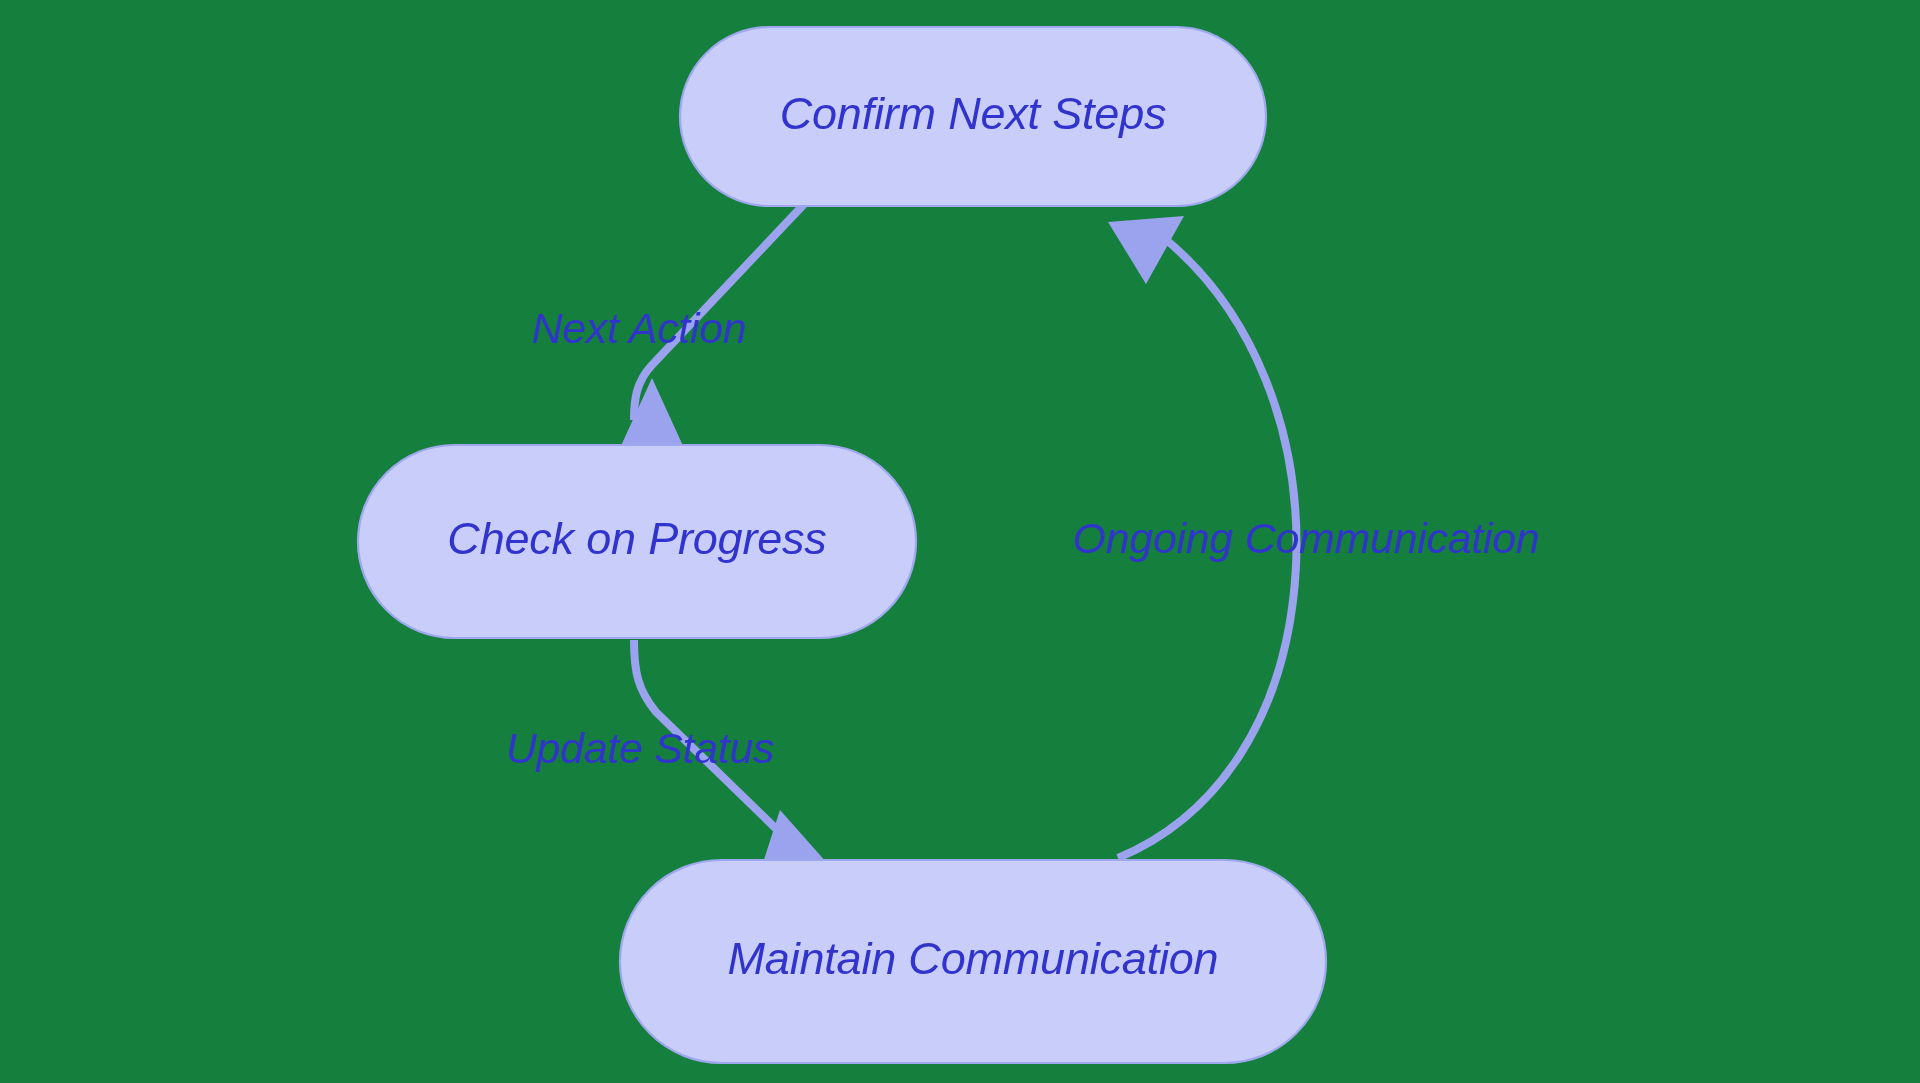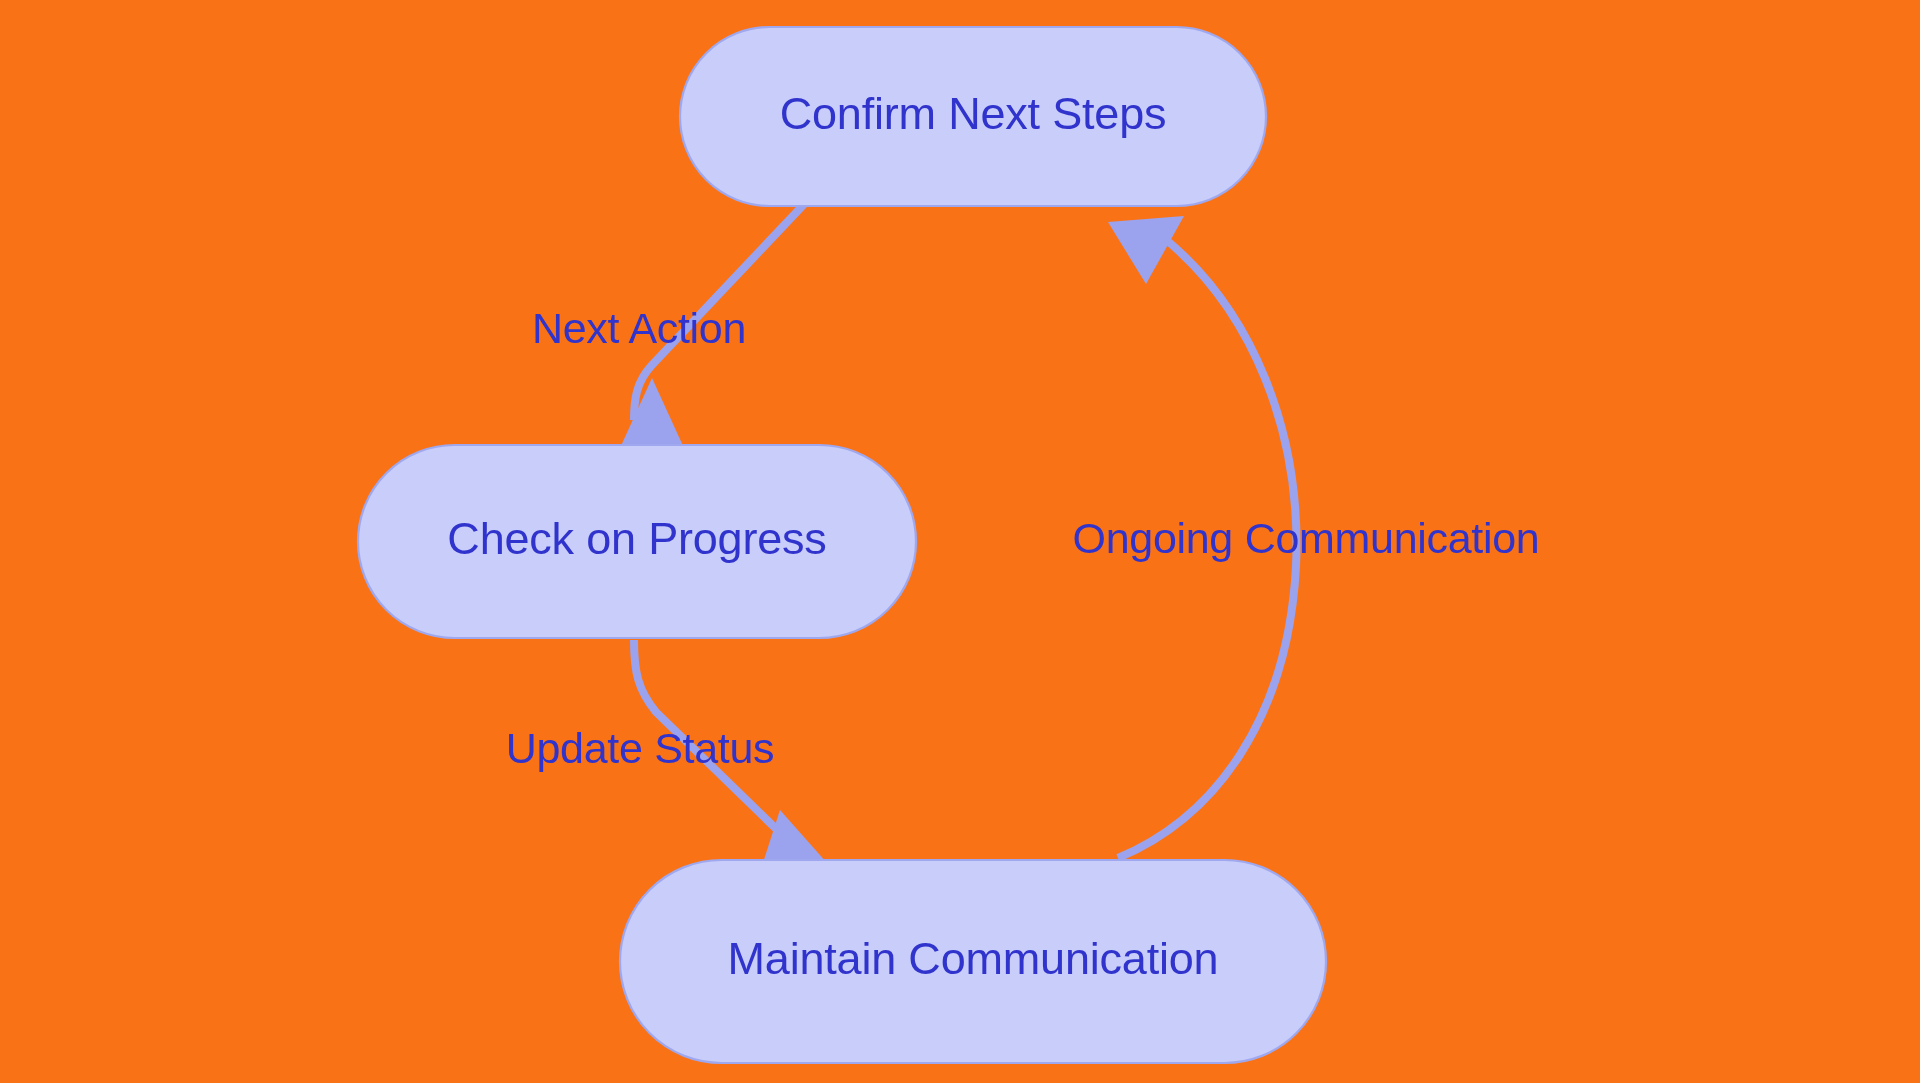--- a/index.html
+++ b/index.html
@@ -59,21 +59,21 @@
     font-size: 43px;
     font-weight: 400;
     text-anchor: middle;
     dominant-baseline: middle;
     letter-spacing: -0.3px;
   }
 </style>
 </head>
 <body>
 
-<div id="diagram-root" style="background: #f97316;">
+<div id="diagram-root" style="background: #15803d; font-style: italic;">
 
   <svg id="flow-svg" viewBox="0 0 1920 1083" xmlns="http://www.w3.org/2000/svg">
 
     <g>
 
       <g>
         <path class="edge-path" d="M 808 200 L 652 365 C 636 382 634 400 634 420 L 634 420" style="stroke: rgb(155, 163, 239);"></path>
         <polygon class="edge-arrowhead" points="620,448 652,378 684,448" style="fill: rgb(155, 163, 239);"></polygon>
       </g>
 

